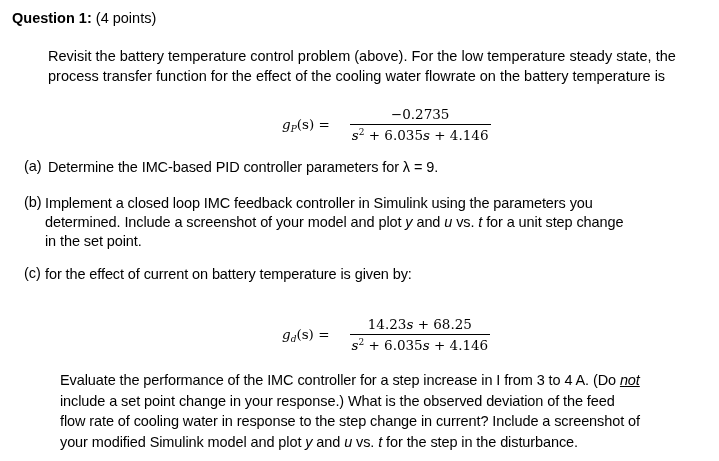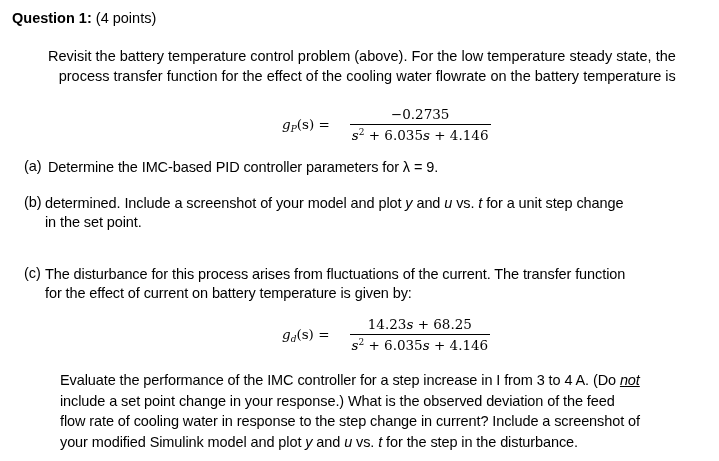--- a/index.html
+++ b/index.html
@@ -9,21 +9,21 @@
   }
   body {
     width: 719px;
     height: 461px;
     position: relative;
     overflow: hidden;
     font-family: "Liberation Sans", sans-serif;
     color: #000;
     font-size: 14.5px;
   }
-  .abs { position: absolute; white-space: nowrap; text-align: right; }
+  .abs { position: absolute; white-space: nowrap; }
   .heading { left: 12px; top: 10px; font-size: 14.5px; }
   .heading b { font-weight: bold; }
   .para { left: 12px; line-height: 20px; }
   .eq {
     position: absolute;
     font-family: "DejaVu Serif", serif;
     font-size: 13.5px;
     display: flex;
     align-items: center;
   }
@@ -64,27 +64,27 @@
     <span class="bar"></span>
     <span class="den"><i>s</i><sup>2</sup><span> + 6.035</span><i>s</i><span> + 4.146</span></span>
   </span>
 </div>
 
 <div class="item-label narrow" style="left:24px; top:158px;">(a)</div>
 <div class="item-text narrow" style="left:48px; top:158px;">Determine the IMC-based PID controller parameters for λ = 9.</div>
 
 <div class="item-label narrow" style="left:24px; top:194px;">(b)</div>
 <div class="item-text narrow" style="left:45px; top:194px;">
+  <div>Implement a closed loop IMC feedback controller in Simulink using the parameters you</div>
   <div><span>determined. Include a screenshot of your model and plot </span><i>y</i><span> and </span><i>u</i><span> vs. </span><i>t</i><span> for a unit step change</span></div>
   <div>in the set point.</div>
 </div>
 
 <div class="item-label narrow" style="left:24px; top:265px;">(c)</div>
 <div class="item-text narrow" style="left:45px; top:265px;">
-  <div>The disturbance for this process arises from fluctuations of the current. The transfer function</div>
   <div>for the effect of current on battery temperature is given by:</div>
 </div>
 
 <div class="eq" style="left:282px; top:316px;">
   <span class="lhs"><span>g</span><sub>d</sub><span style="font-style:normal">(s) =</span></span>
   <span class="frac">
     <span class="num"><span>14.23</span><i>s</i><span> + 68.25</span></span>
     <span class="bar"></span>
     <span class="den"><i>s</i><sup>2</sup><span> + 6.035</span><i>s</i><span> + 4.146</span></span>
   </span>

